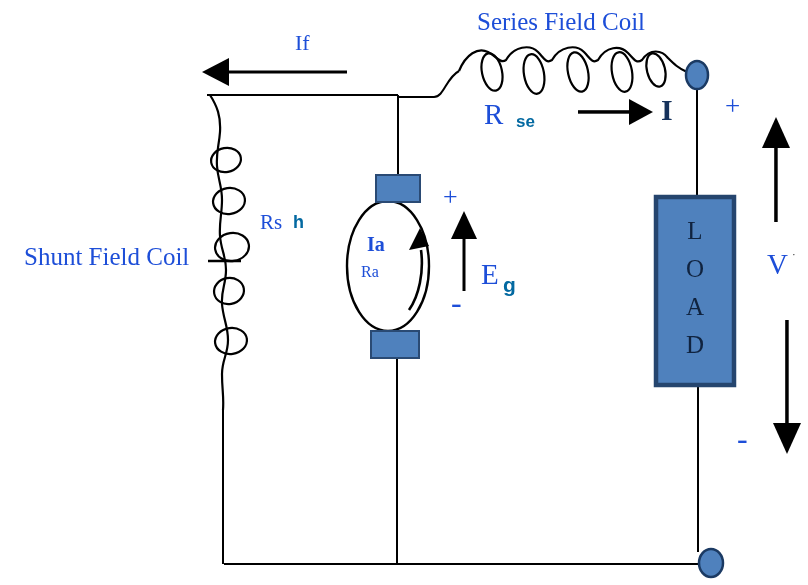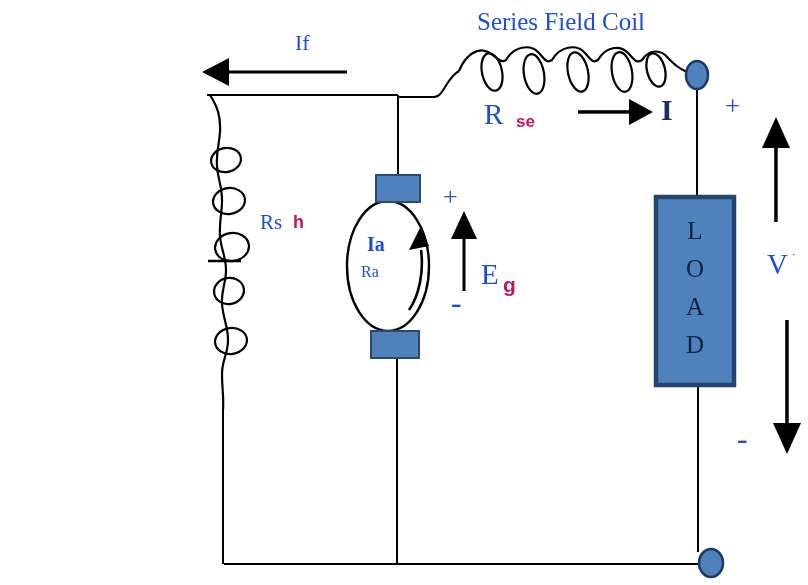--- a/index.html
+++ b/index.html
@@ -6,21 +6,21 @@
   .stage{
     position:relative;width:808px;height:585px;background:#ffffff;
     overflow:hidden;font-family:"Liberation Serif",serif;
   }
   svg.wires{position:absolute;left:0;top:0;}
   .t{
     position:absolute;line-height:1;white-space:nowrap;color:#1d4ed8;
     font-family:"Liberation Serif",serif;
   }
   .sub{
-    font-family:"Liberation Sans",sans-serif;font-weight:bold;color:#be185d;
+    font-family:"Liberation Sans",sans-serif;font-weight:bold;color:#0369a1;
   }
   .accent{color:#16325c;font-weight:bold;}
   .loadbox{
     position:absolute;left:656px;top:197px;width:78px;height:188px;
     display:flex;flex-direction:column;align-items:center;justify-content:center;
     gap:10px;padding-bottom:6px;box-sizing:border-box;
     font-size:25px;color:#10233f;
   }
   .vmark{position:absolute;left:792px;top:249px;font-size:11px;color:#222;}
 </style>
@@ -105,20 +105,21 @@
 
   <span class="t accent" style="left:661px;top:95px;font-size:30px;">I</span>
 
   <span class="t" style="left:725px;top:93px;font-size:27px;">+</span>
 
   <span class="t" style="left:767px;top:250px;font-size:29px;">V</span>
   <span class="t vmark">·</span>
 
   <span class="t" style="left:737px;top:422px;font-size:32px;">-</span>
 
+  <span class="t" style="left:24px;top:244px;font-size:25px;">Shunt Field Coil</span>
 
   <span class="t" style="left:260px;top:212px;font-size:21px;font-family:Liberation Serif, serif;">Rs</span>
   <span class="t sub" style="left:293px;top:213px;font-size:18px;">h</span>
 
   <span class="t" style="left:367px;top:234px;font-size:20px;font-weight:bold;">Ia</span>
   <span class="t" style="left:361px;top:264px;font-size:16px;">Ra</span>
 
   <span class="t" style="left:443px;top:184px;font-size:26px;">+</span>
   <span class="t" style="left:451px;top:286px;font-size:32px;">-</span>
 

